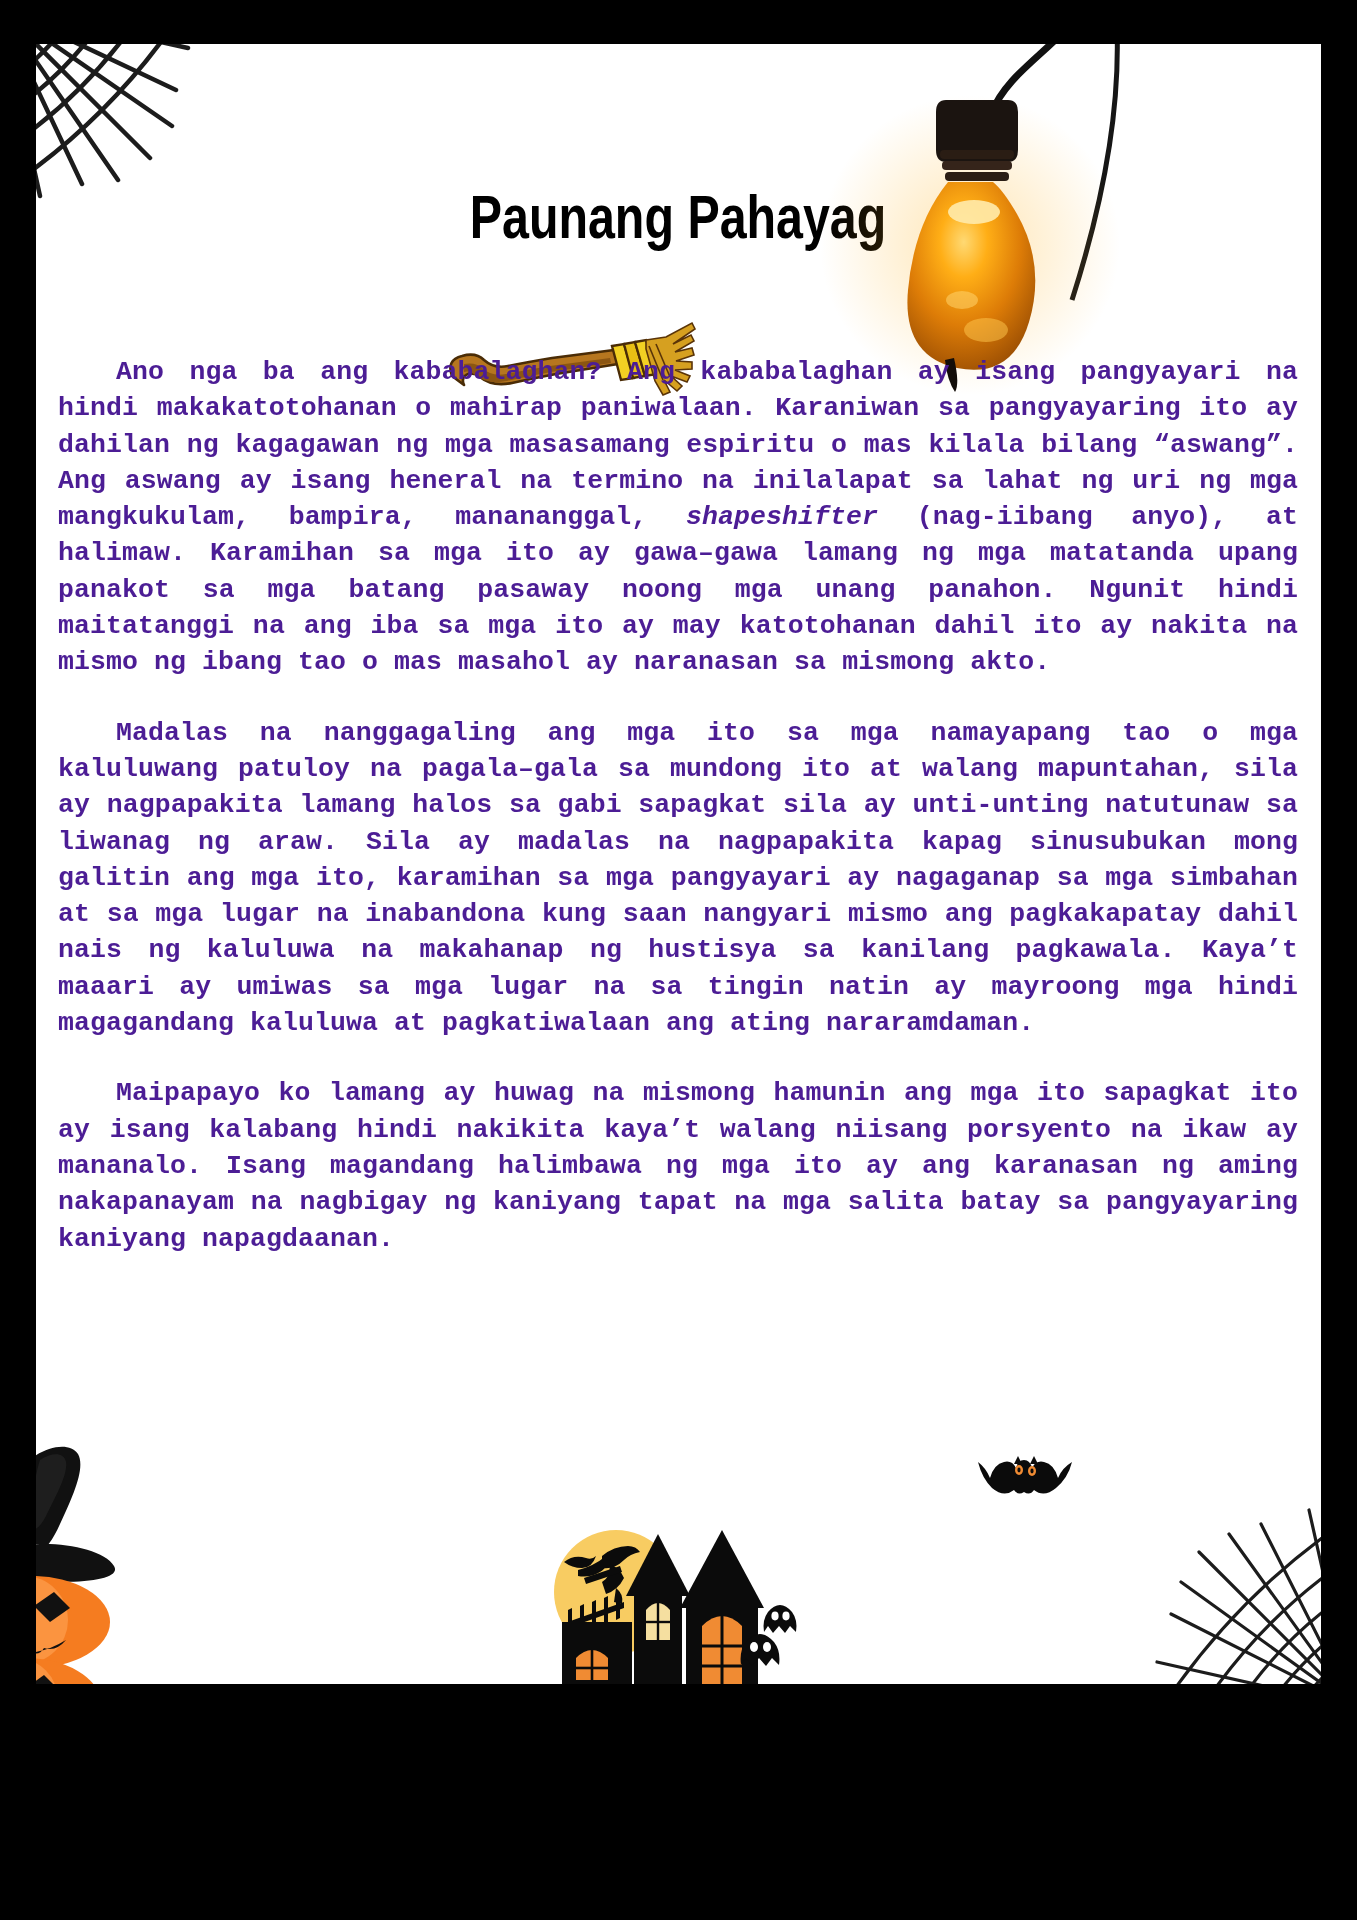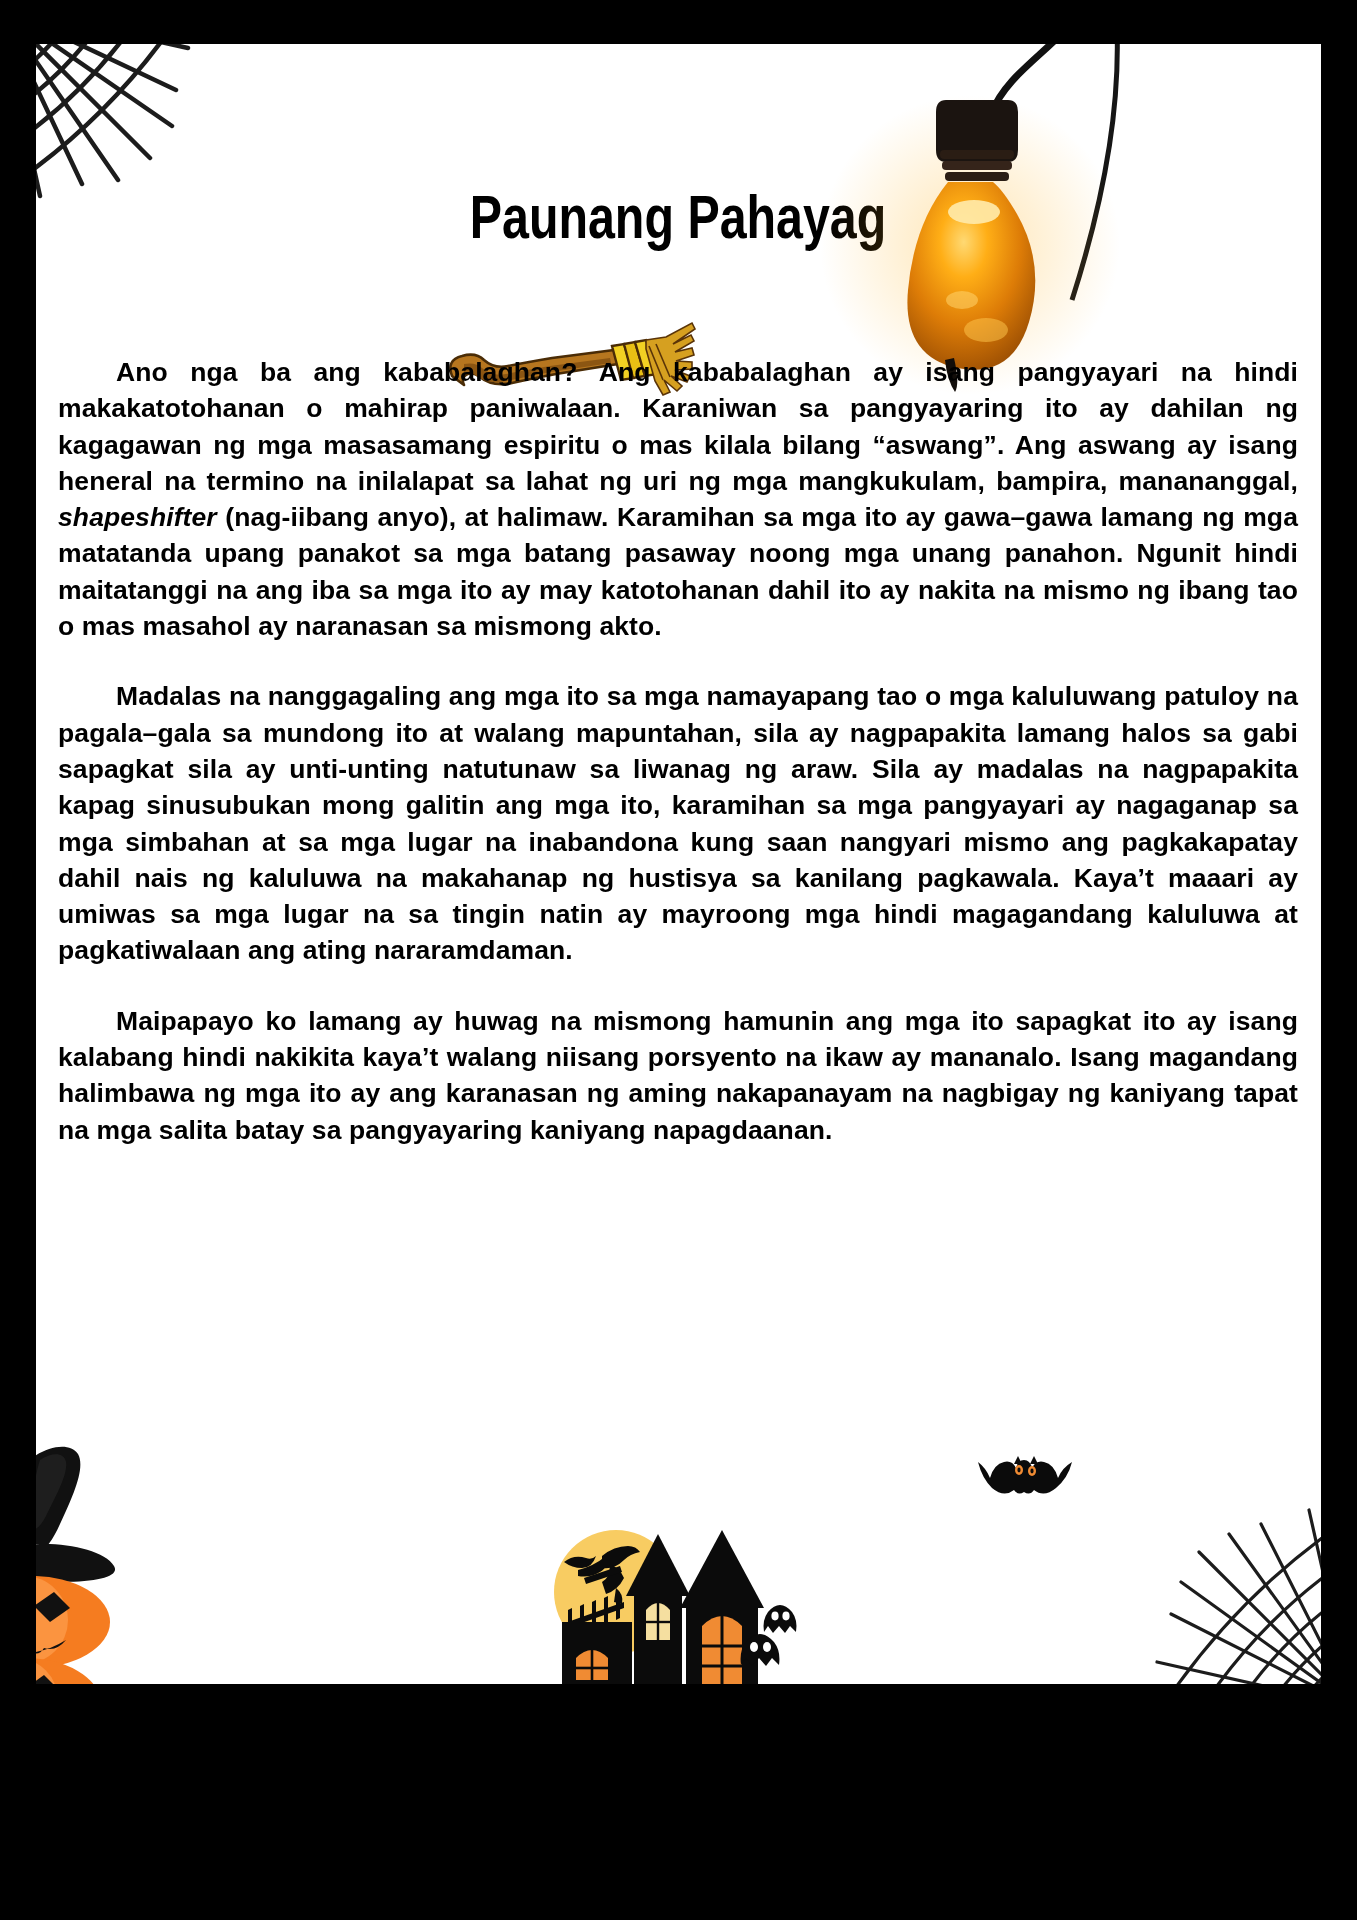--- a/index.html
+++ b/index.html
@@ -46,25 +46,25 @@
   .web-tl{ position:absolute; left:-46px; top:-46px; width:210px; height:210px; }
   .web-br{ position:absolute; right:-40px; bottom:-30px; width:220px; height:220px; }
 
   
   .body-text{
     position:absolute;
     left:22px; top:310px;
     width:1240px;
   }
   .para{
-    font-family:Liberation Sans, sans-serif;
+    font-family:Liberation Mono, monospace;
     font-weight:700;
     font-size:26.5px;
     line-height:36.3px;
-    color:#000000;
+    color:#4c1d95;
     text-align:justify;
     text-justify:inter-word;
     margin:0 0 34px 0;
     text-indent:58px;
     letter-spacing:.1px;
   }
   .para i{ font-style:italic; font-weight:700; }
 
   
   .pumpkins{ position:absolute; left:-62px; bottom:-86px; width:190px; height:330px; }

